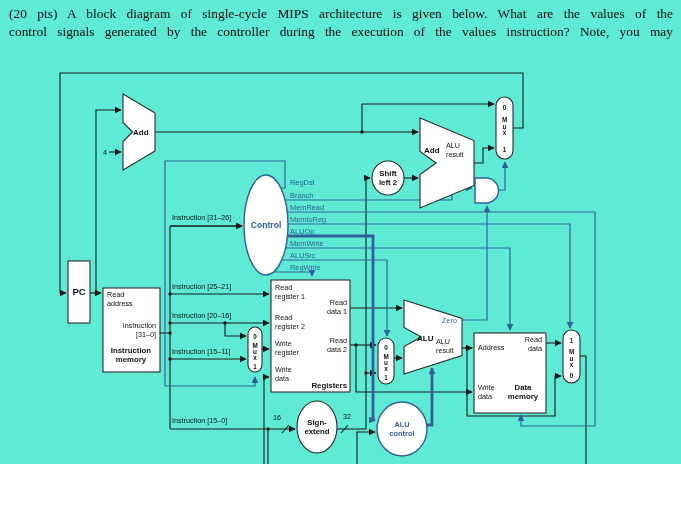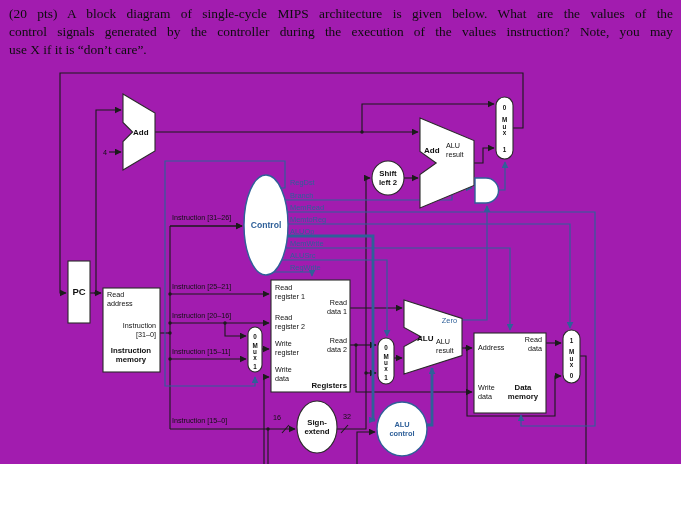--- a/index.html
+++ b/index.html
@@ -1,16 +1,16 @@
 <!DOCTYPE html>
 <html><head>
 <meta charset="utf-8">
 <style>
   html,body{margin:0;padding:0;background:#ffffff;}
-  #page{position:relative;width:681px;height:464px;background:#a21caf;overflow:hidden;
+  #page{position:relative;width:681px;height:464px;background:#5eead4;overflow:hidden;
         font-family:"Liberation Sans",sans-serif;}
   #question{position:absolute;left:9px;top:5px;width:664px;
             font-family:"Liberation Serif",serif;font-size:13.4px;line-height:1.33;
             color:#0d0d0d;}
   #question .jline{text-align:justify;text-align-last:justify;}
   #question .lline{text-align:left;}
   svg{position:absolute;left:0;top:0;}
   svg text{font-family:"Liberation Sans",sans-serif;fill:#111;}
   .t  {font-size:7.2px;}
   .tb {font-size:7.8px;font-weight:bold;}
@@ -27,21 +27,20 @@
   .bbox{fill:#fff;stroke:#2f6099;stroke-width:1.4;}
   .dot{fill:#1b1b1b;stroke:none;}
 </style>
 </head>
 <body>
 
 <div id="page">
   <div id="question">
     <div class="jline">(20 pts) A block diagram of single-cycle MIPS architecture is given below. What are the values of the</div>
     <div class="jline">control signals generated by the controller during the execution of the values instruction? Note, you may</div>
-    <div class="lline">use X if it is “don’t care”.</div>
   </div>
 
   <svg width="681" height="507" viewBox="0 0 681 507">
     <defs>
       <marker id="ab" markerUnits="userSpaceOnUse" markerWidth="7" markerHeight="7" refX="6.3" refY="3.5" orient="auto">
         <path d="M0,0 L7,3.5 L0,7 Z" fill="#1b1b1b"></path>
       </marker>
       <marker id="abl" markerUnits="userSpaceOnUse" markerWidth="7" markerHeight="7" refX="6.3" refY="3.5" orient="auto">
         <path d="M0,0 L7,3.5 L0,7 Z" fill="#2f6099"></path>
       </marker>

